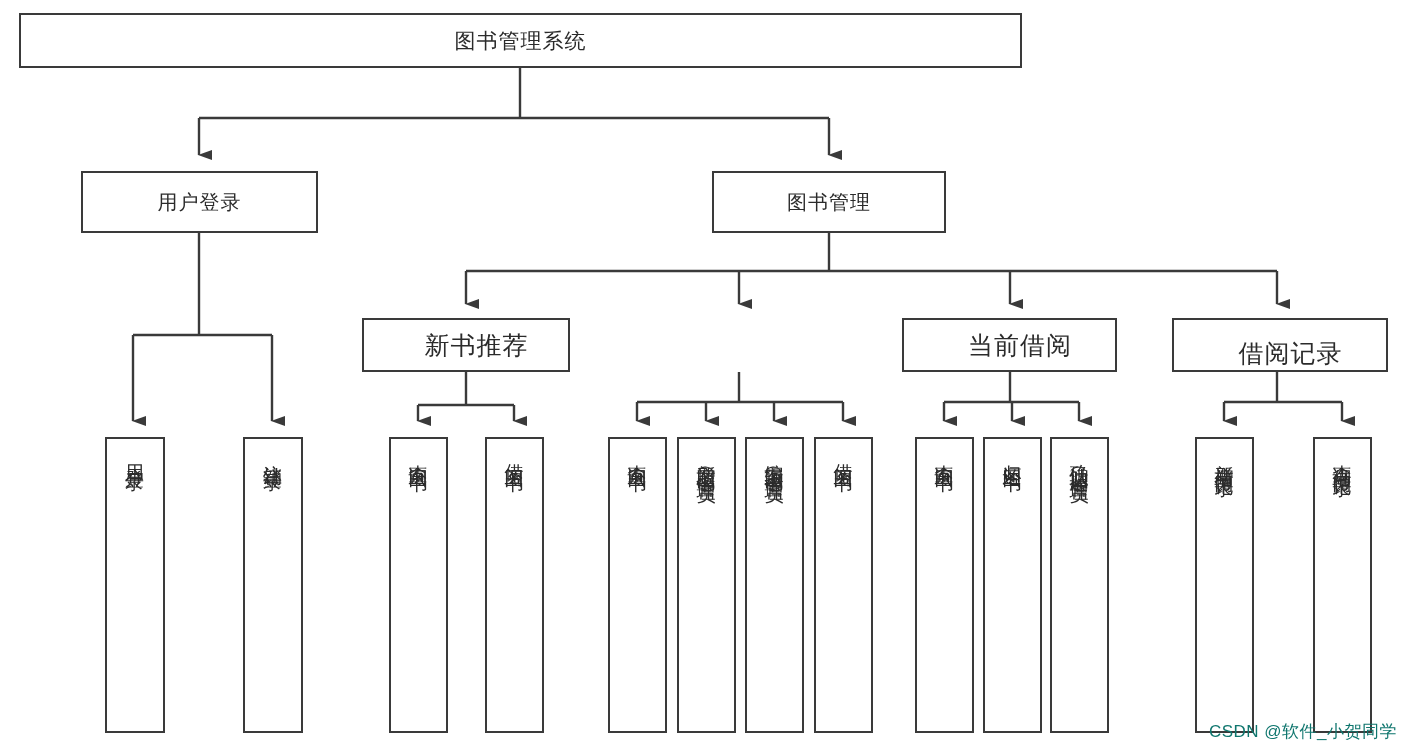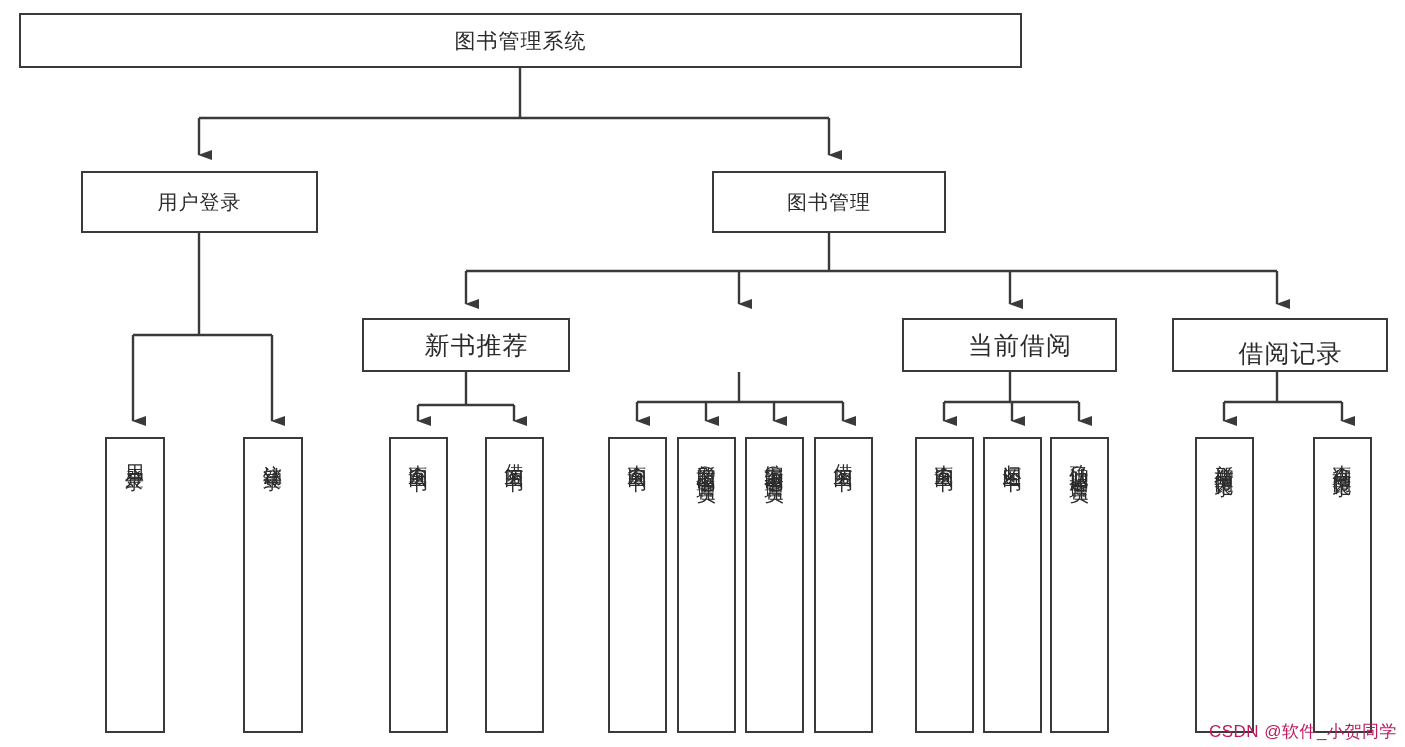--- a/index.html
+++ b/index.html
@@ -62,21 +62,21 @@
     letter-spacing: 3px;
     line-height: 1.0;
     white-space: nowrap;
     display: block;
   }
   .watermark {
     position: absolute;
     right: 8px;
     bottom: 4px;
     font-size: 17px;
-    color: #be185d;
+    color: #0f766e;
     z-index: 5;
     letter-spacing: 0.5px;
     white-space: nowrap;
     text-align: right;
   }
 </style>
 </head>
 <body>
 
 <div id="canvas">

